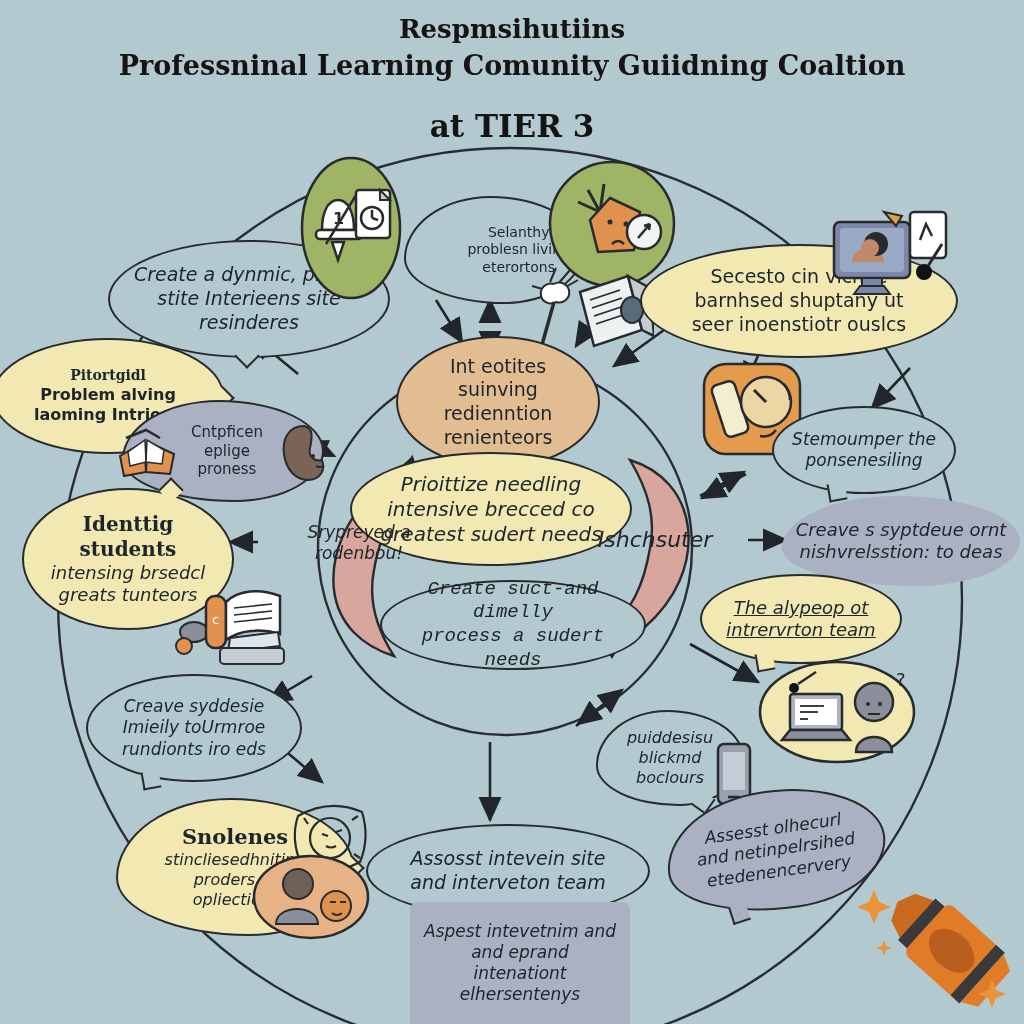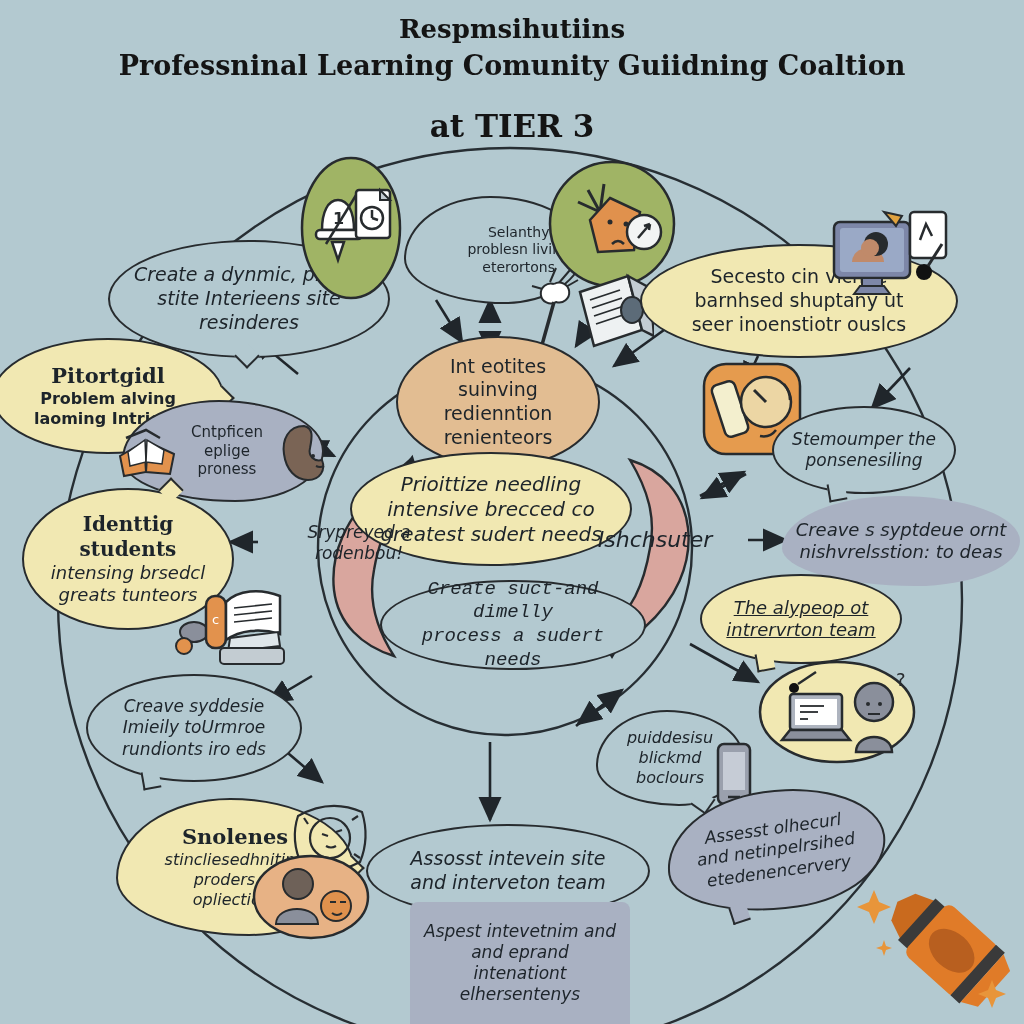--- a/index.html
+++ b/index.html
@@ -89,21 +89,21 @@
   <div class="title" id="t2">Professninal Learning Comunity Guiidning Coaltion</div>
   <div class="title" id="t3">at TIER 3</div>
 
   <div class="b outline tail tl-b" style="left:108px;top:240px;width:282px;height:118px;font-size:19px;">
     <span class="it">Create a dynmic, preon.
 stite Interieens site
 resinderes</span>
   </div>
 
   <div class="b yellow tail tl-r" style="left:-8px;top:338px;width:232px;height:116px;font-size:16px;">
-    <span class="bold" style="font-size:21px;font-family:'DejaVu Serif',serif;">Pitortgidl</span>
+    <span class="bold" style="font-size:14px;font-family:'DejaVu Serif',serif;">Pitortgidl</span>
     <span class="bold">Problem alving
 laoming Intriops</span>
   </div>
 
   <div class="b grayline cloud" style="left:122px;top:400px;width:202px;height:102px;font-size:15px;padding-left:52px;padding-right:44px;">
     <span>Cntpficen
 eplige
 proness</span>
     <svg class="icon" style="left:-8px;top:26px;" width="62" height="52" viewBox="0 0 62 52">
       <path d="M4,28 L28,14 L30,44 L8,48 Z" fill="#e2924d" stroke="#272b2e" stroke-width="2"></path>

